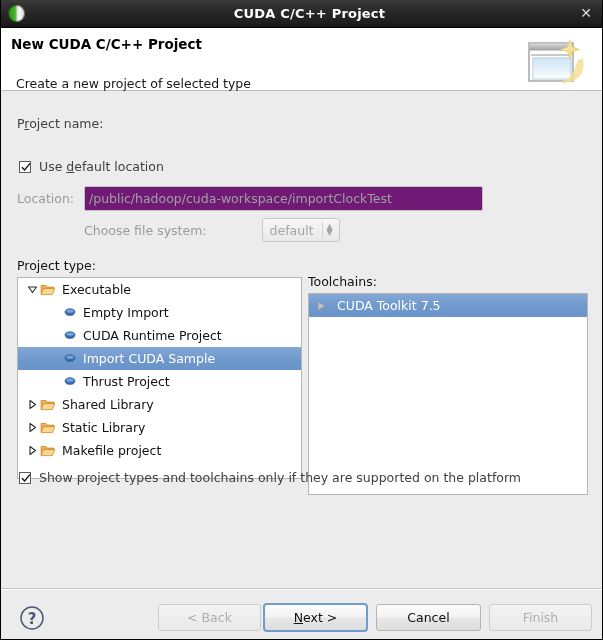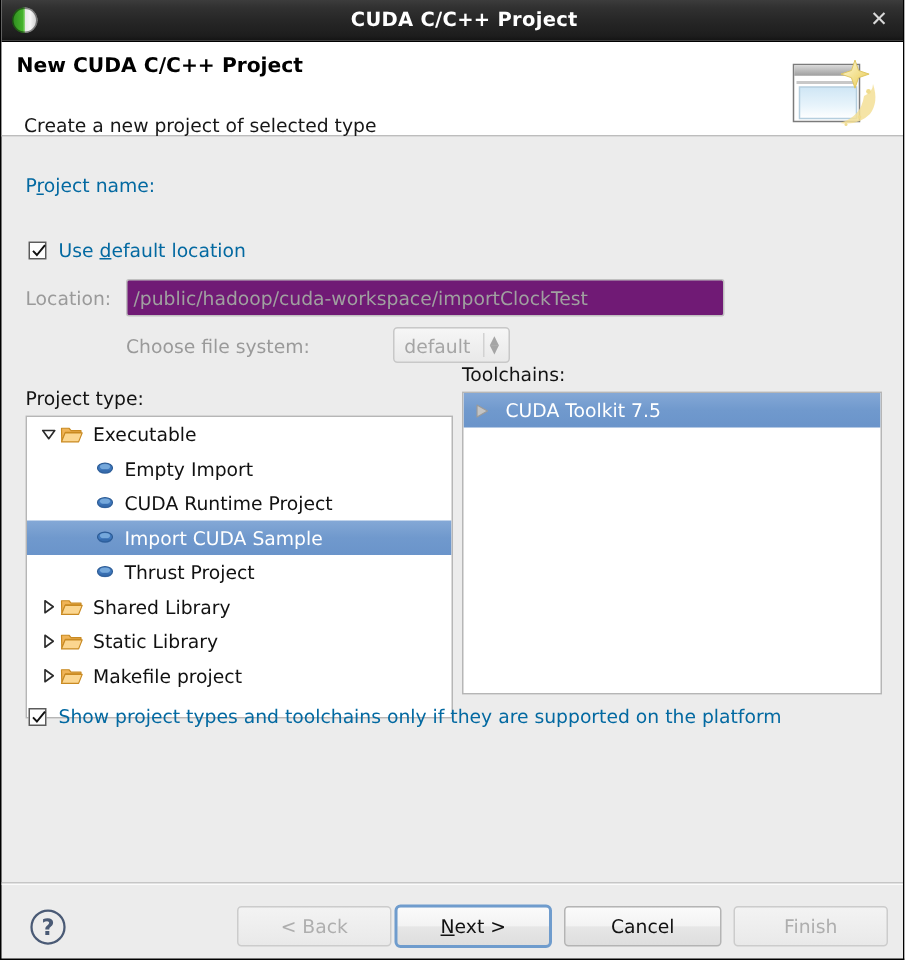--- a/index.html
+++ b/index.html
@@ -95,21 +95,21 @@
     width: 70px;
     height: 54px;
   }
   .row {
     display: flex;
     align-items: center;
   }
 
   .field-label {
     font-size: 12.5px;
-    color: #0369a1;
+    color: #404040;
   }
   .field-label.disabled, .disabled-text {
     color: #9a9a9a;
   }
   .u { text-decoration: underline; }
 
   .textinput {
     box-sizing: border-box;
     height: 25px;
     background: #ffffff;
@@ -409,21 +409,21 @@
             <svg width="16" height="14" viewBox="0 0 16 14">
               <path d="M1 2.5 h5 l1.4 1.6 h6.6 v1.2 H3.6 L1.2 11 Z" fill="#f0b457" stroke="#c98a22" stroke-width="0.8" stroke-linejoin="round"></path>
               <path d="M3.4 5.6 h11.4 L12.4 11.6 H1 Z" fill="#fbd690" stroke="#c98a22" stroke-width="0.8" stroke-linejoin="round"></path>
             </svg>
           </span>
           <span class="tree-label">Makefile project</span>
         </div>
       </div>
   </div>
 
-  <div style="position:absolute; left:307px; top:242px; width:280px;">
+  <div style="position:absolute; left:307px; top:274px; width:280px;">
     <div class="panel-label">Toolchains:</div>
     <div class="listbox" id="toolchain-list" style="height:202px;">
         <div class="tree-row selected">
           <span class="icon-slot">
             <svg width="12" height="12" viewBox="0 0 12 12">
               <path d="M3 2 L10 6 L3 10 Z" fill="#c4c4c4" stroke="#9a9a9a" stroke-width="0.8" stroke-linejoin="round"></path>
             </svg>
           </span>
           <span class="tree-label">CUDA Toolkit 7.5</span>
         </div>

